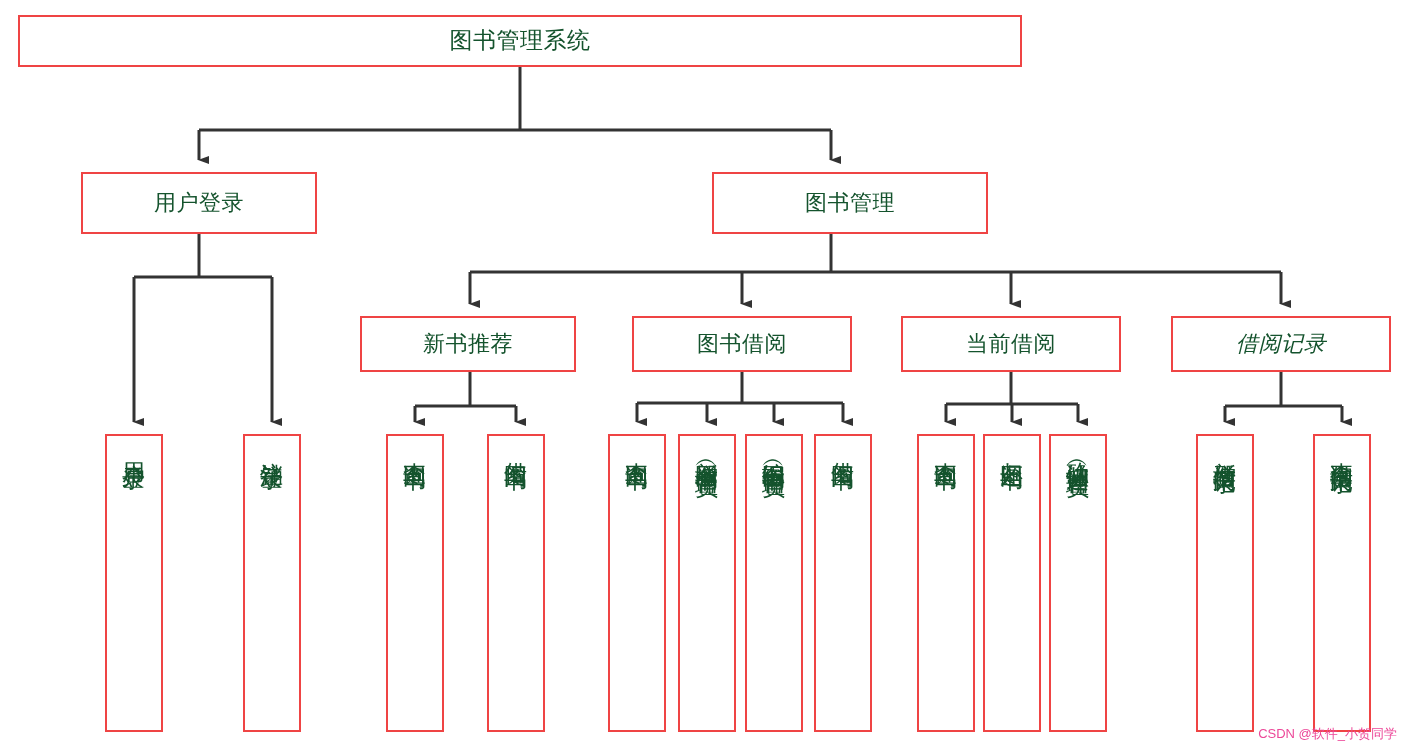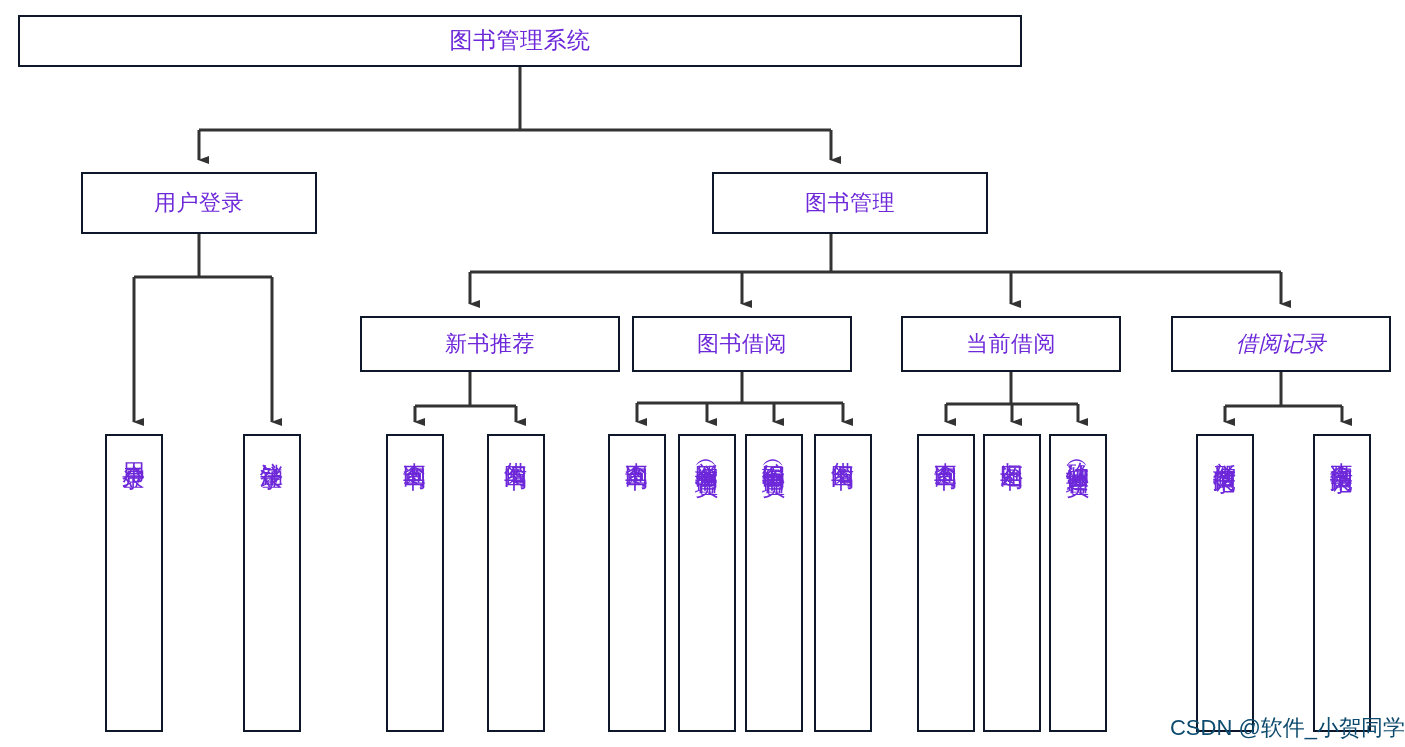--- a/index.html
+++ b/index.html
@@ -25,26 +25,26 @@
     position: absolute;
     left: 0;
     top: 0;
     width: 1405px;
     height: 747px;
     pointer-events: none;
   }
   .node {
     position: absolute;
     box-sizing: border-box;
-    border: 2px solid #0f172a;
+    border: 2px solid #ef4444;
     background: #ffffff;
     display: flex;
     align-items: center;
     justify-content: center;
-    color: #6d28d9;
+    color: #14532d;
   }
   .node .label {
     display: block;
     text-align: center;
     line-height: 1.12;
     letter-spacing: 0.5px;
   }
   .node.horizontal .label {
     writing-mode: horizontal-tb;
     font-size: 22px;
@@ -57,24 +57,24 @@
     writing-mode: vertical-rl;
     text-orientation: upright;
     font-size: 23px;
     line-height: 1.05;
     letter-spacing: 2px;
     white-space: nowrap;
   }
   .node.root .label { font-size: 23px; }
   .watermark {
     position: absolute;
-    right: 0;
+    right: 8px;
     bottom: 4px;
-    font-size: 22px;
-    color: #0c4a6e;
+    font-size: 13px;
+    color: #ec4899;
     white-space: nowrap;
     user-select: none;
   }
 </style>
 </head>
 <body>
 
 <div id="diagram-root">
 
   <svg class="connectors" viewBox="0 0 1405 747" xmlns="http://www.w3.org/2000/svg">
@@ -131,21 +131,21 @@
     <span class="label">图书管理系统</span>
   </div>
 
   <div class="node horizontal" style="left:81px; top:172px; width:236px; height:62px;">
     <span class="label">用户登录</span>
   </div>
   <div class="node horizontal" style="left:712px; top:172px; width:276px; height:62px;">
     <span class="label">图书管理</span>
   </div>
 
-  <div class="node horizontal" style="left:360px; top:316px; width:260px; height:56px;">
+  <div class="node horizontal" style="left:360px; top:316px; width:216px; height:56px;">
     <span class="label">新书推荐</span>
   </div>
   <div class="node horizontal" style="left:901px; top:316px; width:220px; height:56px;">
     <span class="label">当前借阅</span>
   </div>
   <div class="node horizontal" style="left:632px; top:316px; width:220px; height:56px;">
     <span class="label">图书借阅</span>
   </div>
   <div class="node horizontal" style="left:1171px; top:316px; width:220px; height:56px;font-style:italic;">
     <span class="label">借阅记录</span>

